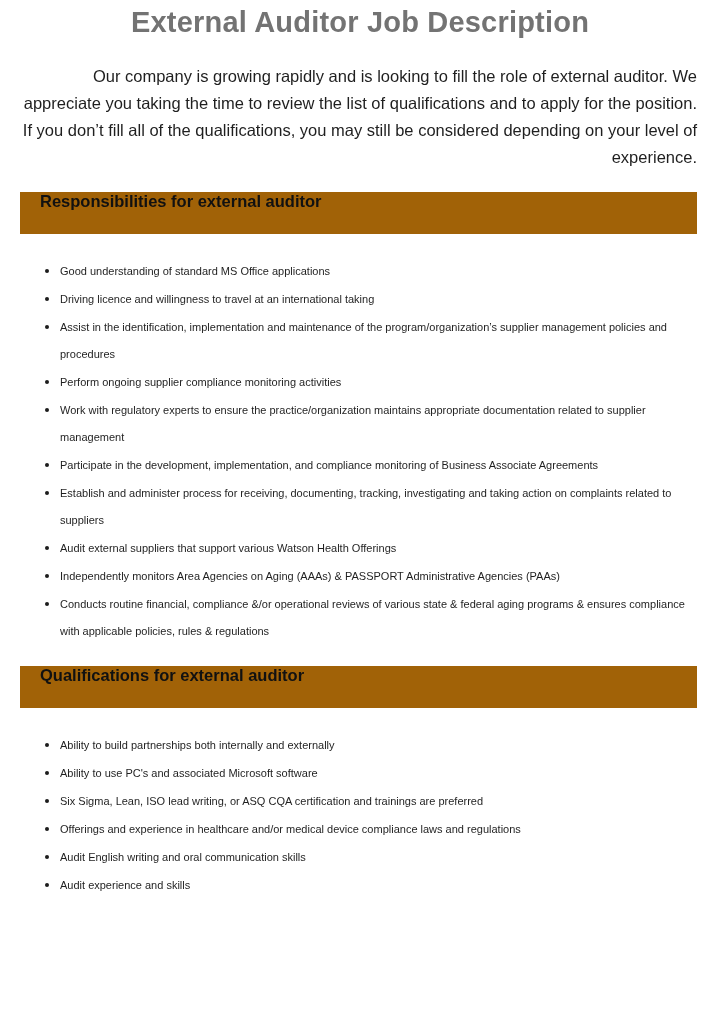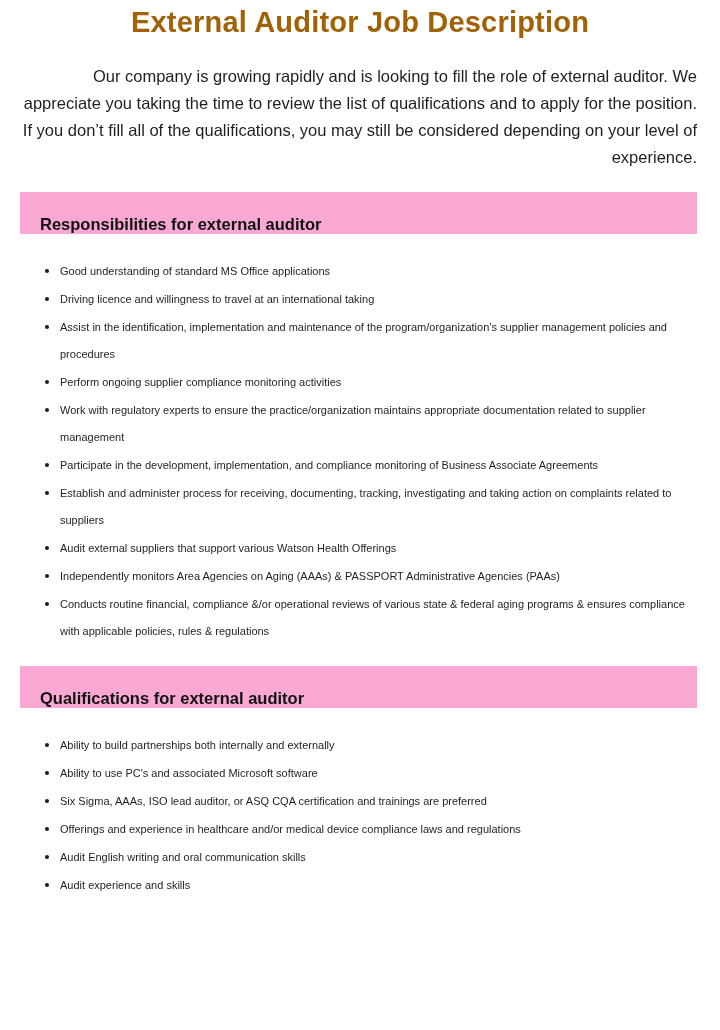--- a/index.html
+++ b/index.html
@@ -12,36 +12,36 @@
   .page {
     width: 720px;
     min-height: 1030px;
     padding-top: 6px;
   }
   .doc-title {
     text-align: center;
     font-size: 29px;
     font-weight: 700;
     letter-spacing: 0.2px;
-    color: #a16207;
+    color: #737373;
     margin: 0 20px;
   }
   .intro {
     margin: 24px 23px 0 20px;
     font-size: 16.5px;
     line-height: 27px;
     color: #1f1f1f;
     text-align: right;
   }
   .section-band {
     margin: 21px 23px 0 20px;
-    background: #f9a8d4;
+    background: #a16207;
     height: 42px;
     display: flex;
-    align-items: flex-end;
+    align-items: flex-start;
     padding-left: 20px;
   }
   .section-band h2 {
     font-size: 16.5px;
     font-weight: 700;
     color: #111111;
   }
   ul.bullet-list {
     margin: 23px 23px 0 20px;
     padding-left: 40px;
@@ -84,19 +84,19 @@
     <li>Conducts routine financial, compliance &amp;/or operational reviews of various state &amp; federal aging programs &amp; ensures compliance with applicable policies, rules &amp; regulations</li>
   </ul>
 
   <div class="section-band">
     <h2>Qualifications for external auditor</h2>
   </div>
 
   <ul class="bullet-list">
     <li>Ability to build partnerships both internally and externally</li>
     <li>Ability to use PC's and associated Microsoft software</li>
-    <li>Six Sigma, AAAs, ISO lead auditor, or ASQ CQA certification and trainings are preferred</li>
+    <li>Six Sigma, Lean, ISO lead writing, or ASQ CQA certification and trainings are preferred</li>
     <li>Offerings and experience in healthcare and/or medical device compliance laws and regulations</li>
     <li>Audit English writing and oral communication skills</li>
     <li>Audit experience and skills</li>
   </ul>
 
 </div>
 
 </body></html>

